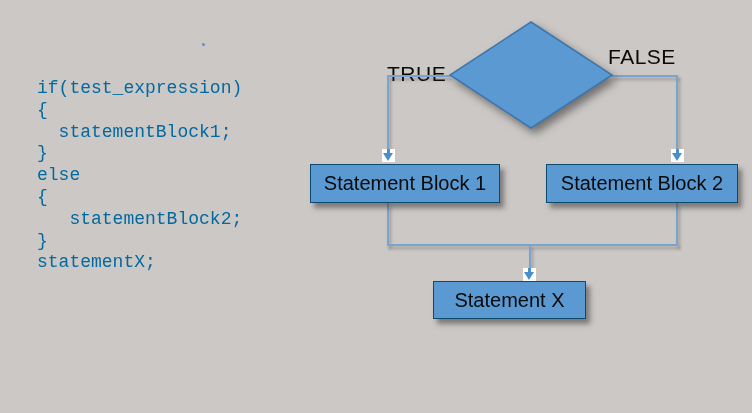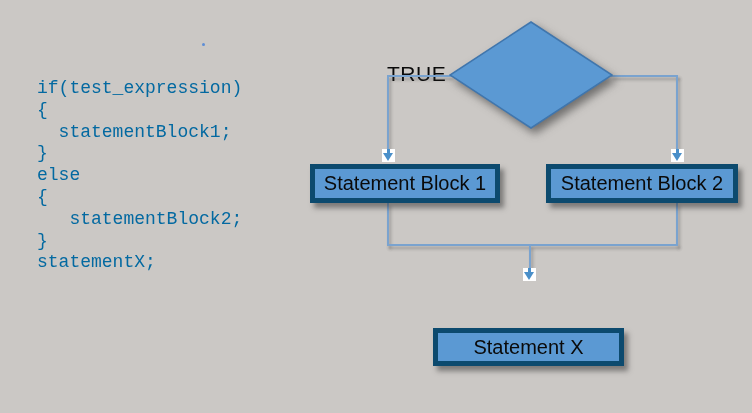--- a/index.html
+++ b/index.html
@@ -53,21 +53,21 @@
   }
   
   .branch-label{
     position:absolute;
     font-size:21px;color:#0a0a0a;letter-spacing:0.5px;
   }
   
   .pbox{
     position:absolute;
     background:#5b99d3;
-    border:5px solid #0c4a6e;
+    border:1px solid #0c4a6e;
     box-shadow:4px 5px 5px rgba(45,45,45,0.5);
     display:flex;align-items:center;justify-content:center;
     font-size:20px;color:#0a0a0a;
     box-sizing:border-box;
   }
   
   .speck{
     position:absolute;left:202px;top:43px;width:3px;height:3px;
     background:#4a82d8;border-radius:50%;opacity:.85;
   }
@@ -83,20 +83,21 @@
 }
 else
 {
    statementBlock2;
 }
 statementX;</div>
 
   <div class="speck"></div>
 
   <div class="branch-label" style="left:387px;top:45px;margin-top:17px;">TRUE</div>
+  <div class="branch-label" style="left:608px;top:45px;">FALSE</div>
 
   <div class="line h" style="left:388px;top:75px;width:64px;"></div>
   <div class="line v" style="left:387px;top:75px;height:74px;"></div>
   <div class="line h" style="left:611px;top:75px;width:67px;"></div>
   <div class="line v" style="left:676px;top:75px;height:74px;"></div>
 
   <div class="line v" style="left:387px;top:203px;height:43px;"></div>
   <div class="line v" style="left:676px;top:203px;height:43px;"></div>
   <div class="line h" style="left:387px;top:244px;width:291px;"></div>
   <div class="line v" style="left:529px;top:245px;height:23px;"></div>
@@ -110,17 +111,17 @@
       <polygon points="82,1 163,54 82,107 1,54"></polygon>
     </svg>
   </div>
 
   <div class="pbox" style="left:310px;top:164px;width:190px;height:39px;">
     <span>Statement Block 1</span>
   </div>
   <div class="pbox" style="left:546px;top:164px;width:192px;height:39px;">
     <span>Statement Block 2</span>
   </div>
-  <div class="pbox" style="left:433px;top:281px;width:191px;height:38px;margin-top:47px;">
+  <div class="pbox" style="left:433px;top:281px;width:153px;height:38px;">
     <span>Statement X</span>
   </div>
 
 </div>
 
 </body></html>

